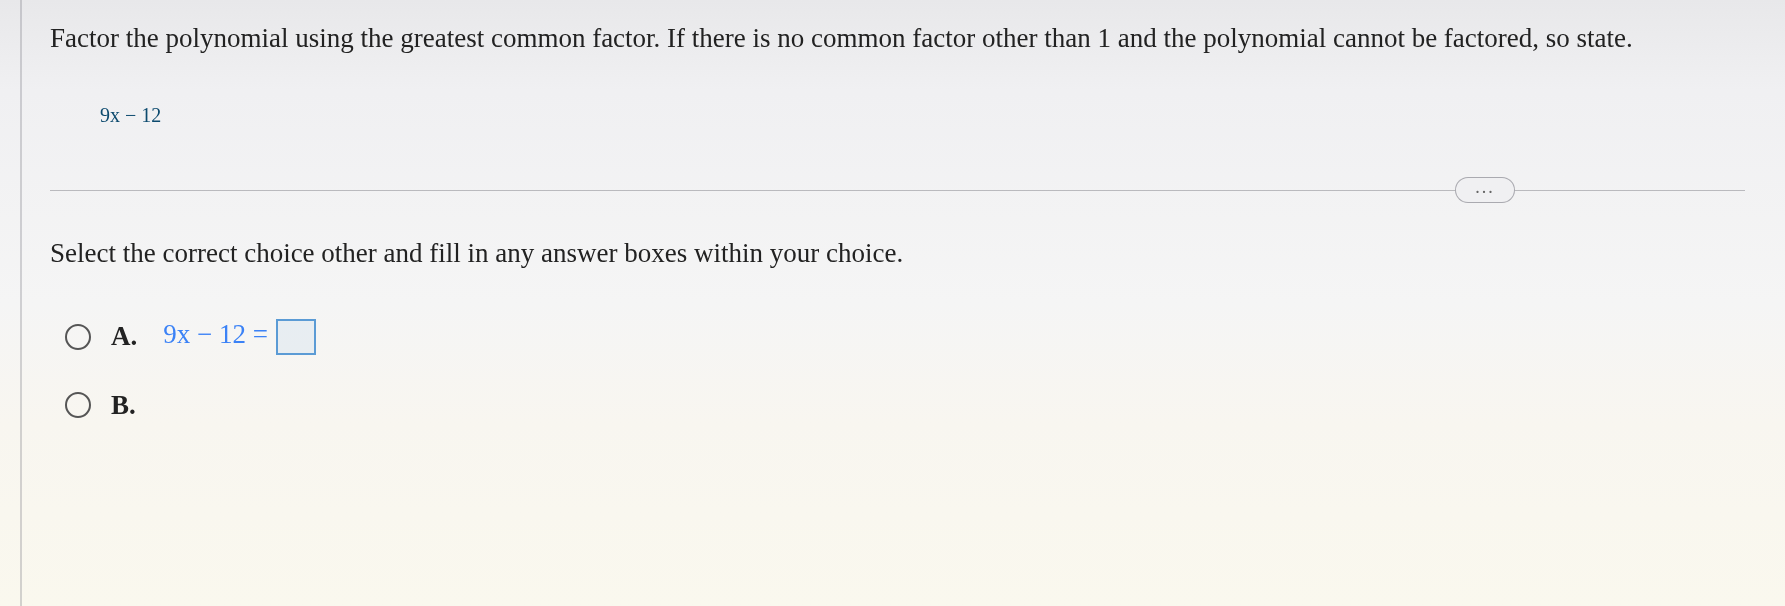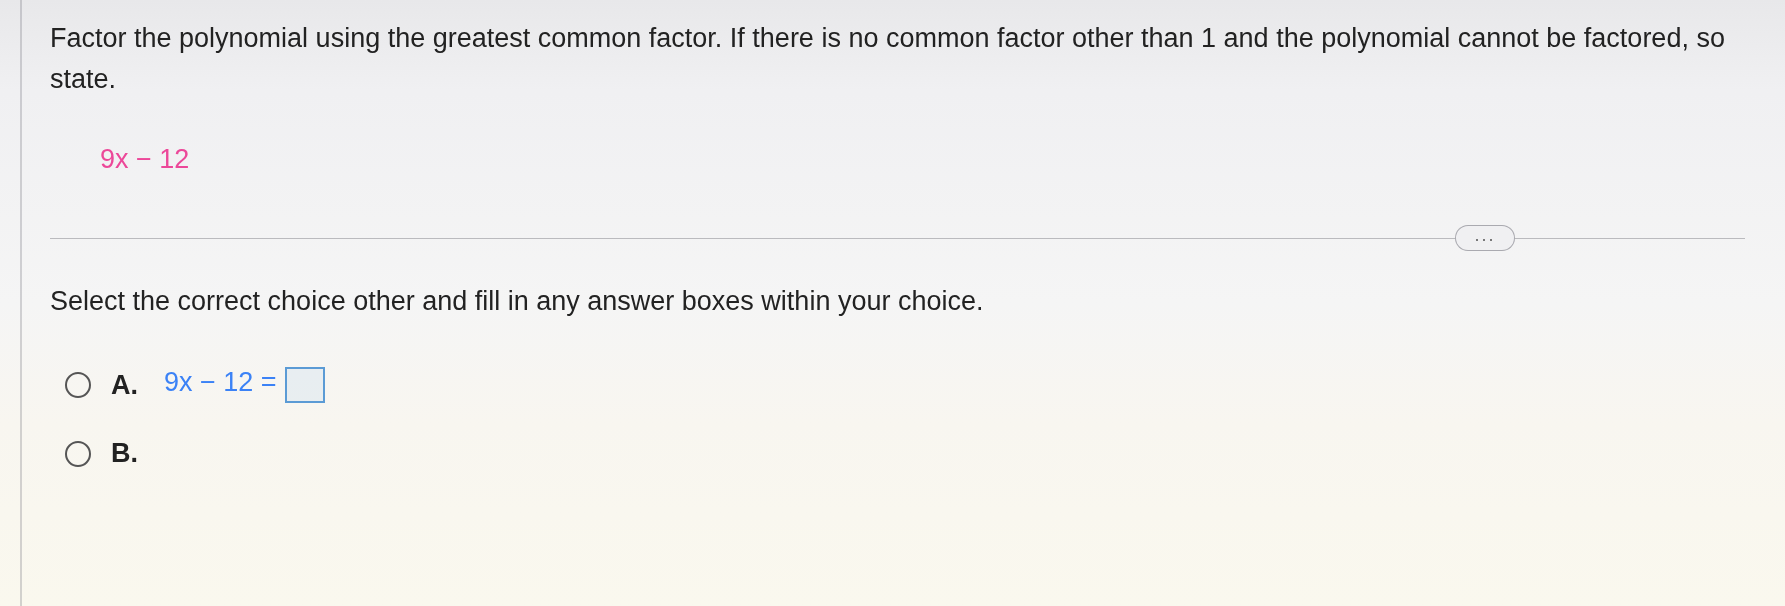--- a/index.html
+++ b/index.html
@@ -1,18 +1,19 @@
 <!DOCTYPE html>
 <html><head>
   <meta charset="utf-8">
   <style>
     * {
       margin: 0;
       padding: 0;
       box-sizing: border-box;
+      font-family: Liberation Serif, serif;
     }
     body {
       font-family: Arial, Helvetica, sans-serif;
       background: linear-gradient(180deg, #e8e8ea 0%, #f0f0f2 15%, #f5f5f5 50%, #f8f6f0 70%, #faf8ee 100%);
       width: 1785px;
       height: 606px;
       position: relative;
       padding: 0;
     }
     .left-border {
@@ -26,22 +27,22 @@
     .content {
       padding: 18px 40px 30px 50px;
     }
     .question-text {
       font-size: 27px;
       color: #222;
       line-height: 1.5;
       margin-bottom: 45px;
     }
     .polynomial {
-      font-size: 27px;
-      color: #ec4899;
+      font-size: 20px;
+      color: #0c4a6e;
       margin-left: 50px;
       margin-bottom: 50px;
     }
     .divider-pill {
       width: 60px;
       height: 26px;
       border: 1.5px solid rgba(100, 100, 110, 0.5);
       border-radius: 13px;
       background: #f0f0f2;
       display: flex;

